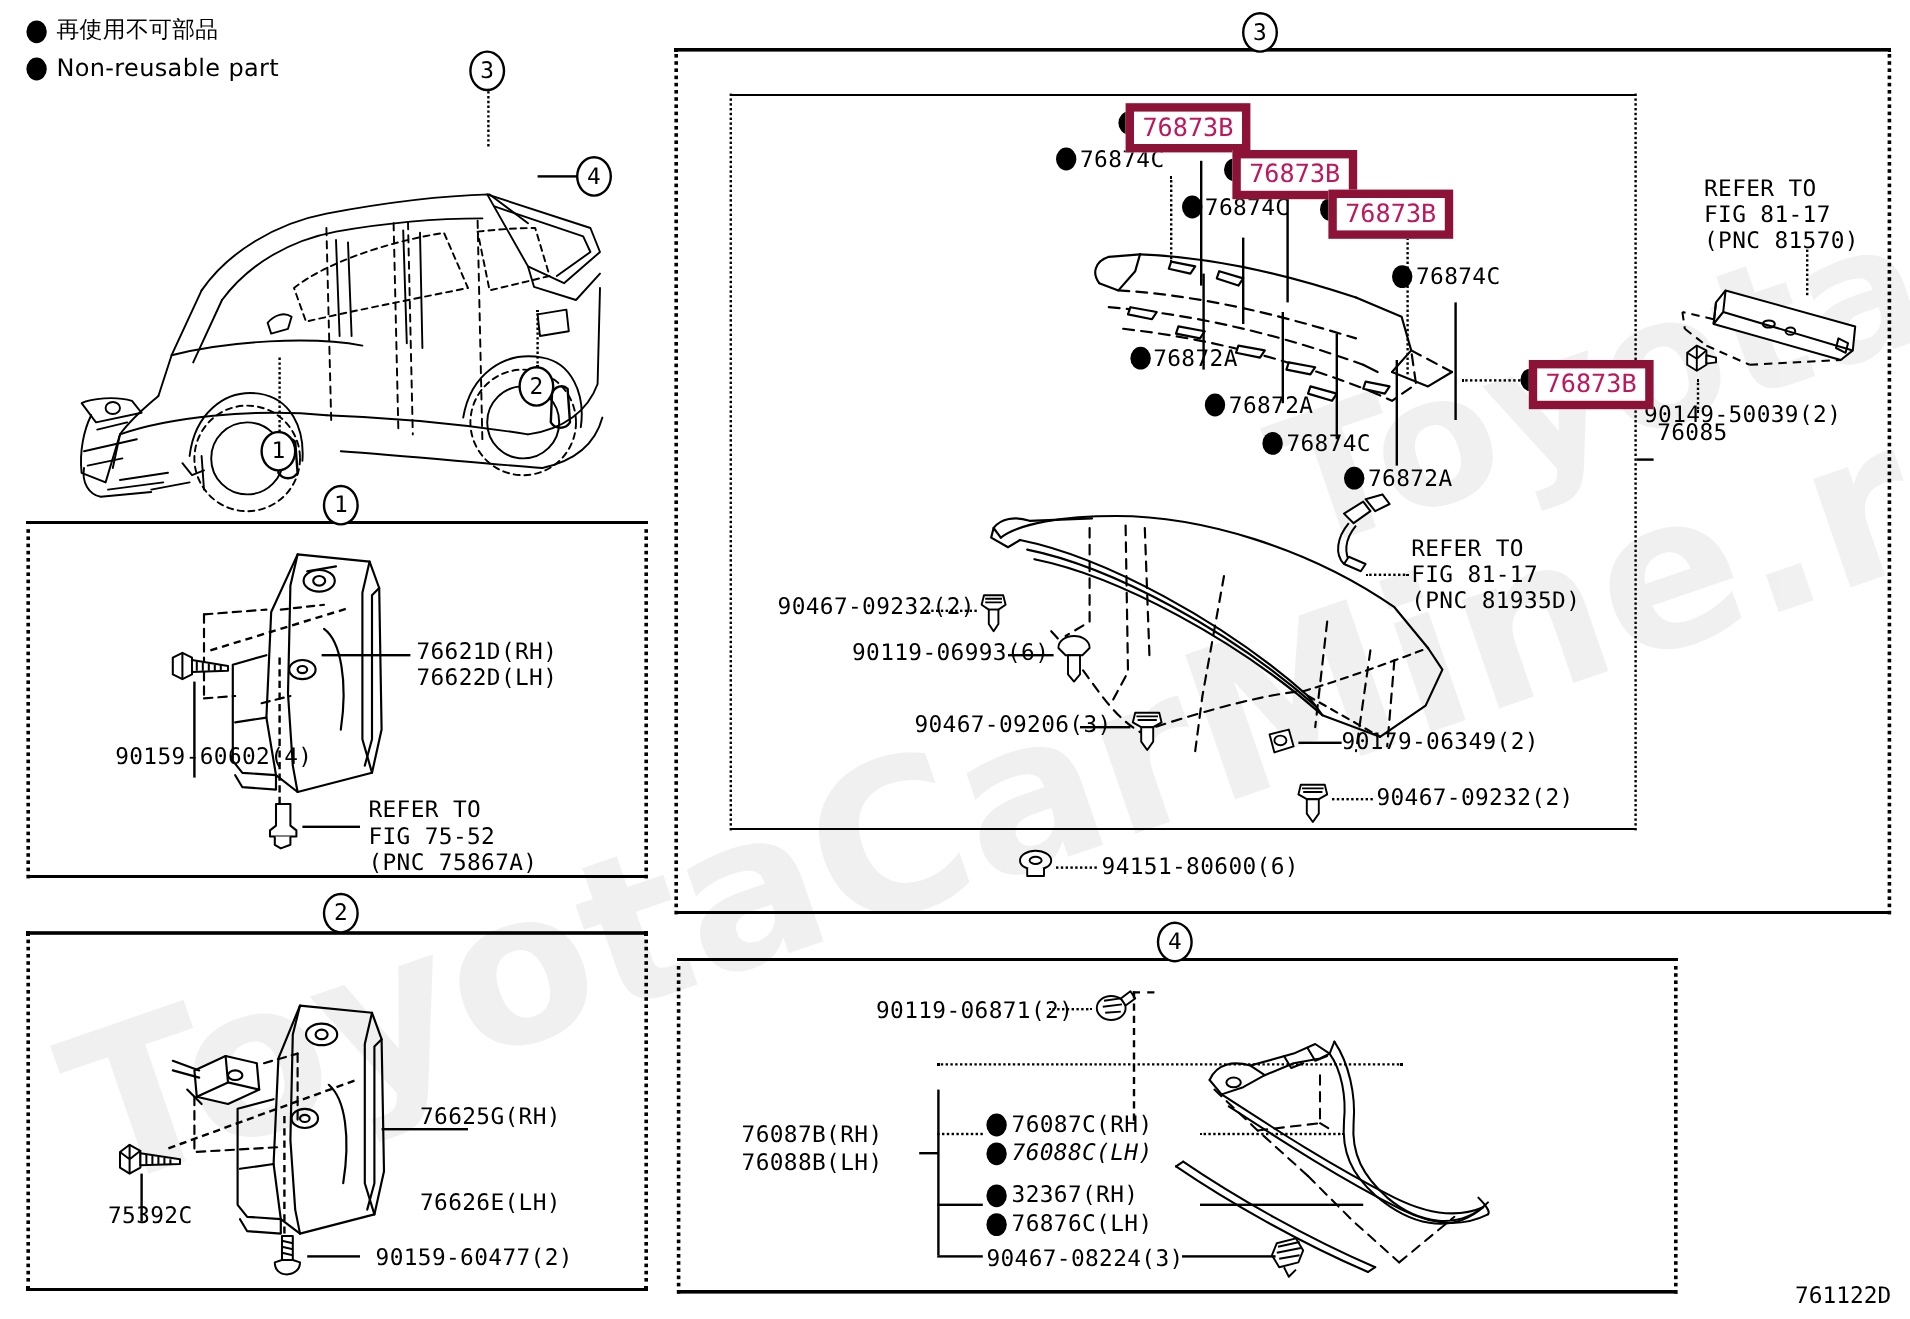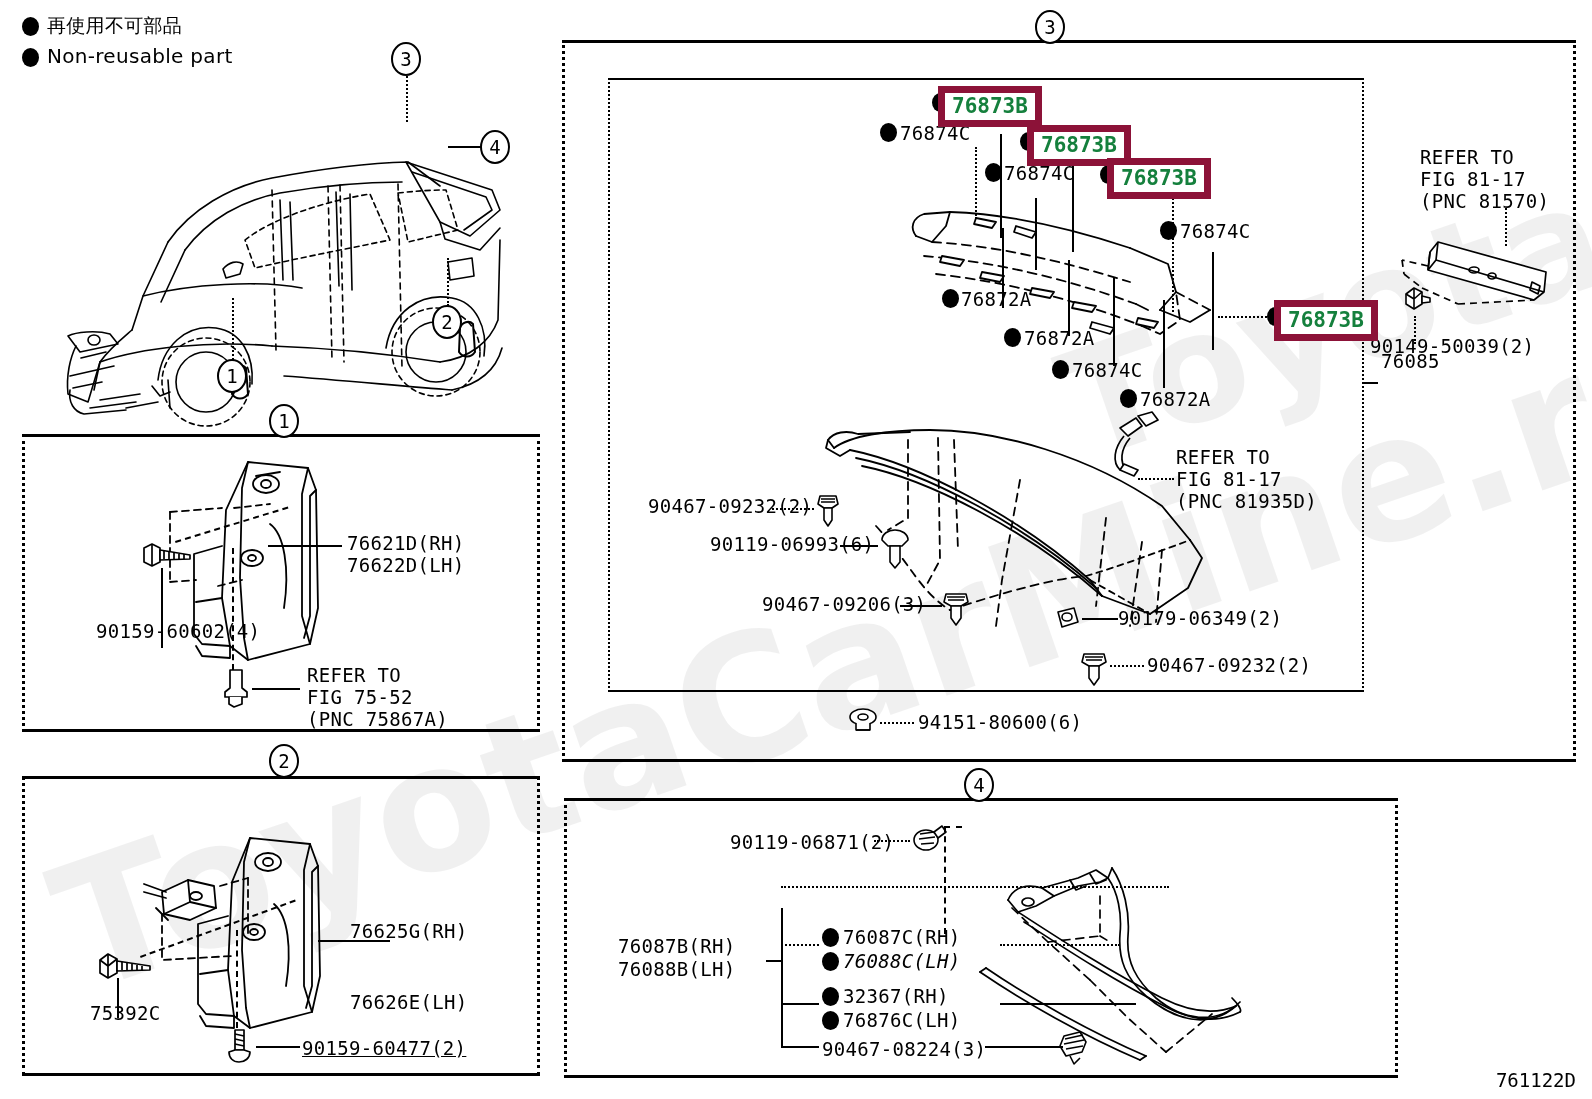--- a/index.html
+++ b/index.html
@@ -94,23 +94,23 @@
   
   .hl{
     position:absolute;
     box-sizing:border-box;
     background:#ffffff;
     border:7px solid #8C1238;
     padding:1px 7px 2px 7px;
     font-family:"DejaVu Sans Mono","Liberation Mono",monospace;
     font-size:21px;
     line-height:24px;
-    font-weight:bold;
+    font-weight:normal;
     letter-spacing:0px;
-    color:#15803d;
+    color:#be185d;
     z-index:9;
     white-space:nowrap;
   }
 
   
   .ln{position:absolute;background:#000;z-index:4;}
   .ln.h{height:2px;}
   .ln.v{width:2px;}
   .dln{position:absolute;z-index:4;}
   .dln.h{height:0;border-top:2px dotted #000;}
@@ -339,21 +339,21 @@
 
   <div class="dashl v" style="left:236px;top:930px;height:98px;"></div>
   <svg class="draw" style="left:224px;top:1028px;" width="34" height="42" viewBox="0 0 34 42">
     <g fill="none" stroke="#000" stroke-width="1.7" stroke-linejoin="round">
       <path d="M11 2 L20 2 L20 22 L11 22 Z" fill="#fff"></path>
       <path d="M11 6 L20 8 M11 11 L20 13 M11 16 L20 18"></path>
       <path d="M5 24 C5 30 9 34 15 34 C21 34 26 30 26 24 L20 22 L11 22 Z" fill="#fff"></path>
     </g>
   </svg>
   <div class="ln h" style="left:256px;top:1046px;width:44px;"></div>
-  <div class="t" style="left:302px;top:1037px;text-decoration:underline;">90159-60477(2)</div>
+  <div class="t" style="left:313px;top:1037px;">90159-60477(2)</div>
 
   <div class="circnum" style="left:1035px;top:10px;">3</div>
   <div class="panel" style="left:562px;top:40px;width:1014px;height:722px;"></div>
   <div class="subpanel" style="left:608px;top:78px;width:756px;height:614px;"></div>
 
   <svg class="draw" style="left:880px;top:170px;" width="400" height="220" viewBox="0 0 400 220">
     <g fill="none" stroke="#000" stroke-width="1.8" stroke-linejoin="round" stroke-linecap="round">
 
       <path d="M36 66 C30 58 32 48 44 44 L70 42"></path>
       <path d="M36 66 L52 72 L66 56 L70 42"></path>

